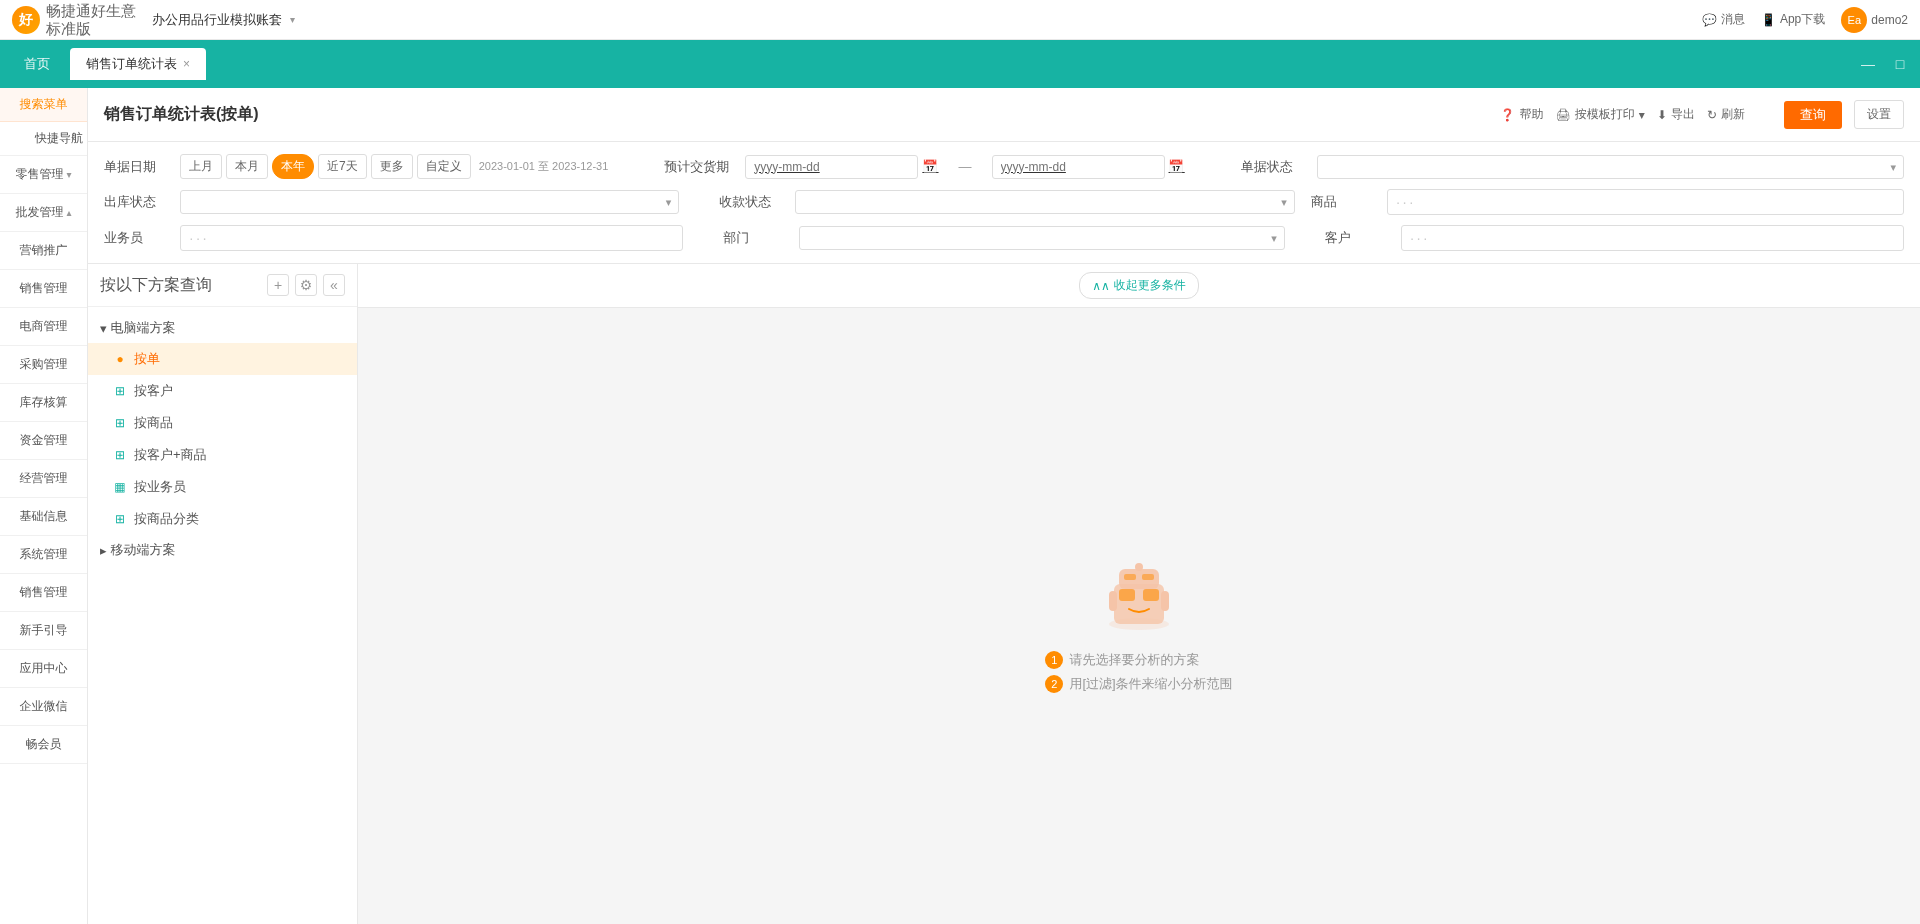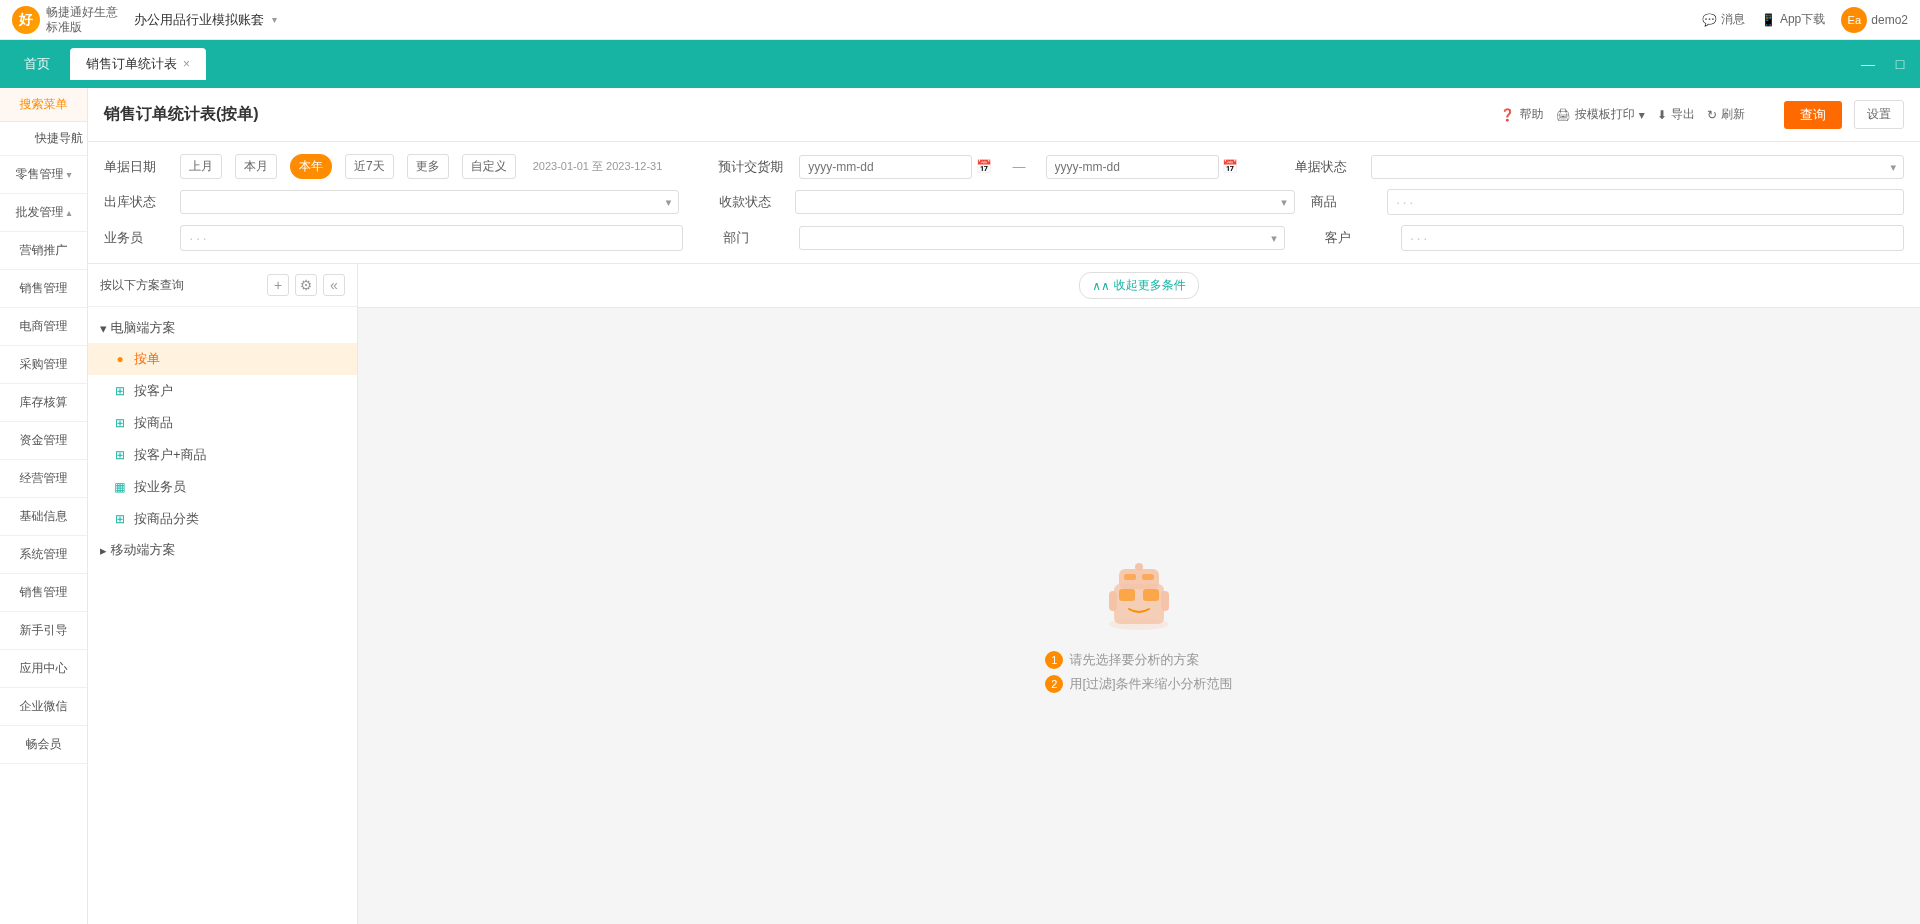--- a/index.html
+++ b/index.html
@@ -3,21 +3,21 @@
   <meta charset="utf-8">
   <style>
     * { box-sizing: border-box; margin: 0; padding: 0; }
     body { font-family: 'Microsoft YaHei', Arial, sans-serif; font-size: 13px; background: #f5f5f5; color: #333; height: 924px; overflow: hidden; display: flex; flex-direction: column; }
 
     
     .top-bar { height: 40px; background: #fff; display: flex; align-items: center; justify-content: space-between; padding: 0 12px; border-bottom: 1px solid #e8e8e8; flex-shrink: 0; }
     .top-bar-left { display: flex; align-items: center; gap: 8px; }
     .logo-area { display: flex; align-items: center; gap: 6px; }
     .logo-icon { width: 28px; height: 28px; background: linear-gradient(135deg, #ff8c00, #ffa500); border-radius: 50%; display: flex; align-items: center; justify-content: center; color: white; font-size: 14px; font-weight: bold; }
-    .logo-text { font-size: 12px; color: #666; line-height: 1.2; }
+    .logo-text { font-size: 15px; color: #666; line-height: 1.2; }
     .app-title { font-size: 13px; color: #333; margin-left: 8px; }
     .dropdown-arrow { font-size: 10px; color: #999; }
     .top-bar-right { display: flex; align-items: center; gap: 16px; }
     .top-bar-action { display: flex; align-items: center; gap: 4px; color: #666; font-size: 12px; cursor: pointer; }
     .user-avatar { width: 26px; height: 26px; background: #ff8c00; border-radius: 50%; display: flex; align-items: center; justify-content: center; color: white; font-size: 11px; }
 
     
     .tab-bar { height: 48px; background: #17b3a3; display: flex; align-items: center; padding: 0 8px; flex-shrink: 0; gap: 4px; }
     .tab-item { height: 32px; display: flex; align-items: center; padding: 0 16px; border-radius: 4px 4px 0 0; cursor: pointer; font-size: 13px; color: rgba(255,255,255,0.85); gap: 6px; }
     .tab-item.home { background: transparent; color: rgba(255,255,255,0.9); }
@@ -46,38 +46,38 @@
     .page-header-actions { display: flex; align-items: center; gap: 12px; padding-bottom: 12px; }
     .header-action-btn { display: flex; align-items: center; gap: 4px; color: #666; font-size: 12px; cursor: pointer; }
     .header-action-btn.query-btn { background: #ff6a00; color: white; padding: 5px 16px; border-radius: 3px; font-size: 13px; border: none; cursor: pointer; margin-left: 27px; }
     .header-action-btn.set-btn { border: 1px solid #ddd; color: #666; padding: 5px 12px; border-radius: 3px; font-size: 12px; background: #fff; cursor: pointer; }
 
     
     .filter-panel { background: #fff; padding: 12px 16px; border-bottom: 1px solid #e8e8e8; flex-shrink: 0; }
     .filter-row { display: flex; align-items: center; gap: 16px; margin-bottom: 10px; }
     .filter-row:last-child { margin-bottom: 0; }
     .filter-label { color: #555; font-size: 13px; white-space: nowrap; min-width: 60px; }
-    .filter-date-group { display: flex; align-items: center; gap: 13px; }
+    .filter-date-group { display: flex; align-items: center; gap: 4px; }
     .date-btn { padding: 3px 8px; border: 1px solid #ddd; border-radius: 3px; background: #fff; color: #666; font-size: 12px; cursor: pointer; }
     .date-btn.active { background: #ff8c00; color: white; border-color: #ff8c00; border-radius: 12px; }
     .date-range-text { font-size: 11px; color: #999; margin-left: 4px; }
     .filter-select { border: 1px solid #ddd; border-radius: 3px; padding: 4px 24px 4px 8px; font-size: 12px; color: #999; background: #fff; min-width: 180px; appearance: none; position: relative; }
     .filter-select-wrap { position: relative; display: inline-block; }
     .filter-select-wrap::after { content: '▾'; position: absolute; right: 8px; top: 50%; transform: translateY(-50%); color: #999; font-size: 11px; pointer-events: none; }
-    .filter-input-wrap { position: relative; display: inline-flex; align-items: center; }
+    .filter-input-wrap { position: relative; display: inline-flex; align-items: center; text-decoration: underline; }
     .filter-input-date { border: 1px solid #ddd; border-radius: 3px; padding: 4px 8px; font-size: 12px; color: #bbb; background: #fff; min-width: 140px; }
     .date-sep { color: #999; margin: 0 4px; }
     .calendar-icon { color: #ccc; font-size: 13px; margin-left: 4px; cursor: pointer; }
     .more-dots { color: #ccc; font-size: 14px; cursor: pointer; letter-spacing: 2px; }
 
     
     .left-panel-wrap { display: flex; flex: 1; overflow: hidden; }
     .left-panel { width: 270px; background: #fff; border-right: 1px solid #e8e8e8; flex-shrink: 0; overflow-y: auto; }
     .left-panel-header { display: flex; align-items: center; padding: 10px 12px; border-bottom: 1px solid #f0f0f0; gap: 6px; }
-    .left-panel-title { font-size: 12px; color: #555; flex: 1; }
+    .left-panel-title { font-size: 16px; color: #555; flex: 1; }
     .left-panel-action { width: 22px; height: 22px; display: flex; align-items: center; justify-content: center; color: #999; cursor: pointer; font-size: 14px; border: 1px solid #ddd; border-radius: 3px; }
     .tree-section { padding: 6px 0; }
     .tree-group-title { display: flex; align-items: center; padding: 6px 12px; color: #555; font-size: 13px; cursor: pointer; gap: 4px; }
     .tree-item { display: flex; align-items: center; padding: 7px 12px 7px 24px; color: #555; font-size: 13px; cursor: pointer; gap: 6px; }
     .tree-item.active { background: #fff3e0; color: #ff6a00; }
     .tree-item-icon { width: 16px; height: 16px; display: flex; align-items: center; justify-content: center; font-size: 12px; }
     .tree-item-icon.orange { color: #ff8c00; }
     .tree-item-icon.teal { color: #17b3a3; }
 
     

